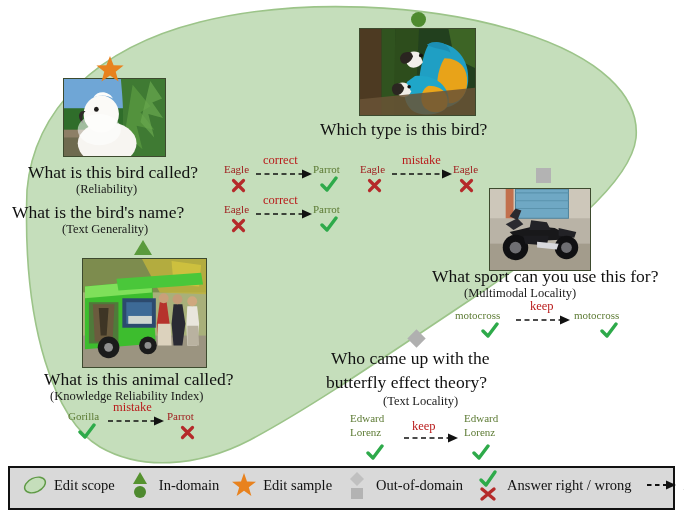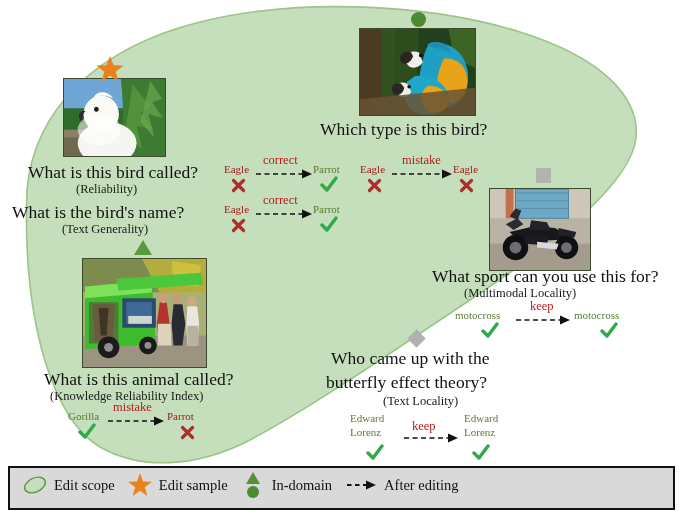--- a/index.html
+++ b/index.html
@@ -389,37 +389,55 @@
         <svg width="26" height="34" viewBox="0 0 26 34" style="top:0;left:0;">
           <ellipse cx="13" cy="17" rx="11" ry="7" fill="#c5debb" stroke="#5f9a46" stroke-width="1.4" transform="rotate(-25 13 17)"></ellipse>
         </svg>
       </span>
       <span class="leg-label">Edit scope</span>
     </div>
 
     <div class="leg-item">
       <span class="leg-gfx">
         <svg width="26" height="34" viewBox="0 0 26 34" style="top:0;left:0;">
-          <polygon points="13,5 16,13.5 25,13.8 17.8,19.3 20.4,28 13,22.8 5.6,28 8.2,19.3 1,13.8 10,13.5" fill="#e8821e"></polygon>
-        </svg>
-      </span>
-      <span class="leg-label">Edit sample</span>
+          <polygon points="13,4 20,16 6,16" fill="#55922f"></polygon>
+          <circle cx="13" cy="24" r="6" fill="#4e8a2f"></circle>
+        </svg>
+      </span>
+      <span class="leg-label">In-domain</span>
     </div>
 
     <div class="leg-item">
       <span class="leg-gfx">
         <svg width="26" height="34" viewBox="0 0 26 34" style="top:0;left:0;">
-          <polygon points="13,4 20,16 6,16" fill="#55922f"></polygon>
-          <circle cx="13" cy="24" r="6" fill="#4e8a2f"></circle>
-        </svg>
-      </span>
-      <span class="leg-label">In-domain</span>
-    </div>
-
-
+          <polygon points="13,5 16,13.5 25,13.8 17.8,19.3 20.4,28 13,22.8 5.6,28 8.2,19.3 1,13.8 10,13.5" fill="#e8821e"></polygon>
+        </svg>
+      </span>
+      <span class="leg-label">Edit sample</span>
+    </div>
+
+    <div class="leg-item">
+      <span class="leg-gfx">
+        <svg width="26" height="34" viewBox="0 0 26 34" style="top:0;left:0;">
+          <polygon points="13,4 20,11 13,18 6,11" fill="#c0c0c0"></polygon>
+          <rect x="7" y="20" width="12" height="11" fill="#b3b3b3"></rect>
+        </svg>
+      </span>
+      <span class="leg-label">Out-of-domain</span>
+    </div>
+
+    <div class="leg-item">
+      <span class="leg-gfx">
+        <svg width="26" height="34" viewBox="0 0 26 34" style="top:0;left:0;">
+          <path d="M6 12 L11 17 L20 4" stroke="#2eaa4a" stroke-width="3.4" fill="none" stroke-linecap="round" stroke-linejoin="round"></path>
+          <path d="M7 21 L19 31 M19 21 L7 31" stroke="#b52a2a" stroke-width="3.4" stroke-linecap="round"></path>
+        </svg>
+      </span>
+      <span class="leg-label">Answer right / wrong</span>
+    </div>
 
     <div class="leg-item">
       <span class="leg-gfx" style="flex:0 0 34px; width:34px;">
         <svg width="34" height="34" viewBox="0 0 34 34" style="top:0;left:0;">
           <line x1="3" y1="17" x2="22" y2="17" stroke="#111" stroke-width="1.8" stroke-dasharray="4.5,3.5"></line>
           <polygon points="22,12.5 32,17 22,21.5" fill="#111"></polygon>
         </svg>
       </span>
       <span class="leg-label">After editing</span>
     </div>

